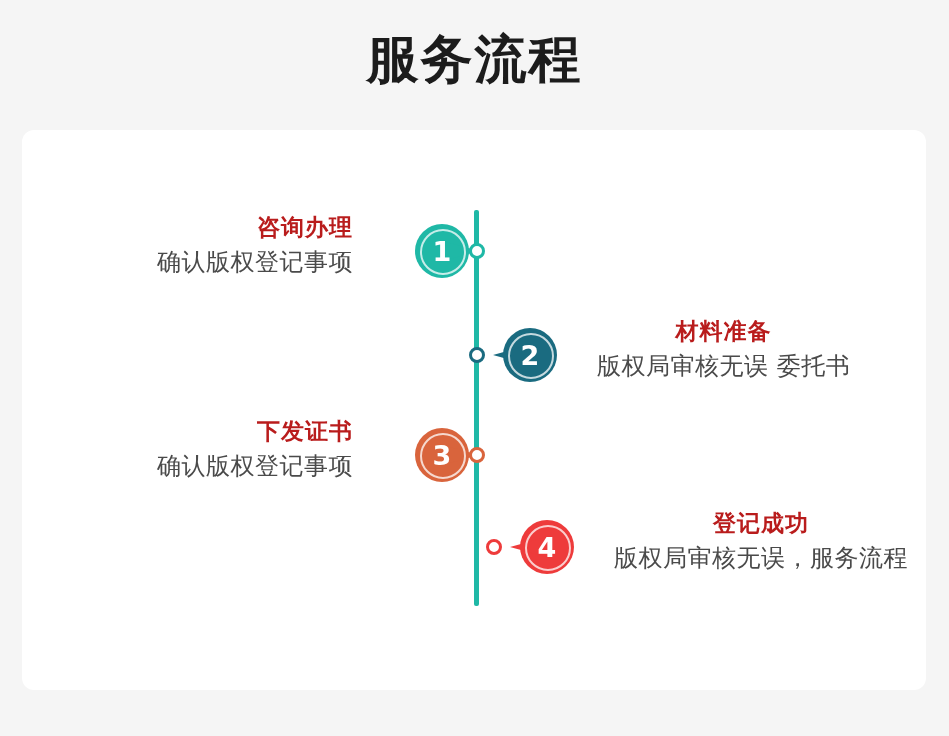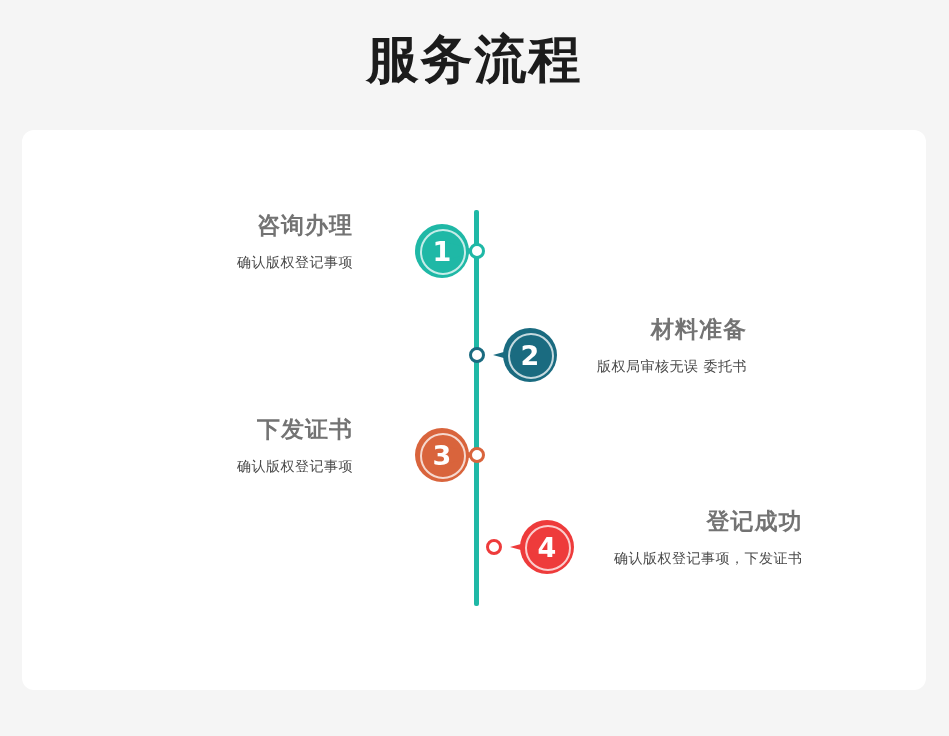--- a/index.html
+++ b/index.html
@@ -64,33 +64,32 @@
   .step-text {
     position: absolute;
     top: 0;
   }
   .text-left {
     right: 596px;
     text-align: right;
   }
   .text-right {
     left: 597px;
-    text-align: right;
+    text-align: center;
   }
   .step-title {
     font-size: 23px;
     font-weight: bold;
-    color: #737373;
+    color: #b91c1c;
     line-height: 34px;
     letter-spacing: 1px;
     white-space: nowrap;
-    font-family: Liberation Mono, monospace;
   }
   .step-desc {
-    font-size: 14px;
+    font-size: 24px;
     font-weight: normal;
     color: #4a4a4a;
     line-height: 36px;
     letter-spacing: 0.5px;
     white-space: nowrap;
   }
 
   
   .marker {
     position: absolute;
@@ -196,21 +195,21 @@
       <div class="tail" style="border-left: 40px solid rgb(217, 100, 60);"></div>
       <div class="ring"></div>
       <div class="num">3</div>
     </div>
     <div class="node" style="border: 3px solid rgb(217, 100, 60);"></div>
   </div>
 
   <div class="step step-4">
     <div class="step-text text-right">
       <div class="step-title">登记成功</div>
-      <div class="step-desc">确认版权登记事项，下发证书</div>
+      <div class="step-desc">版权局审核无误，服务流程</div>
     </div>
     <div class="marker marker-right" style="background: rgb(238, 59, 59);">
       <div class="tail" style="border-right: 40px solid rgb(238, 59, 59);"></div>
       <div class="ring"></div>
       <div class="num">4</div>
     </div>
     <div class="node" style="border: 3px solid rgb(238, 59, 59);"></div>
   </div>
 
 </div>

